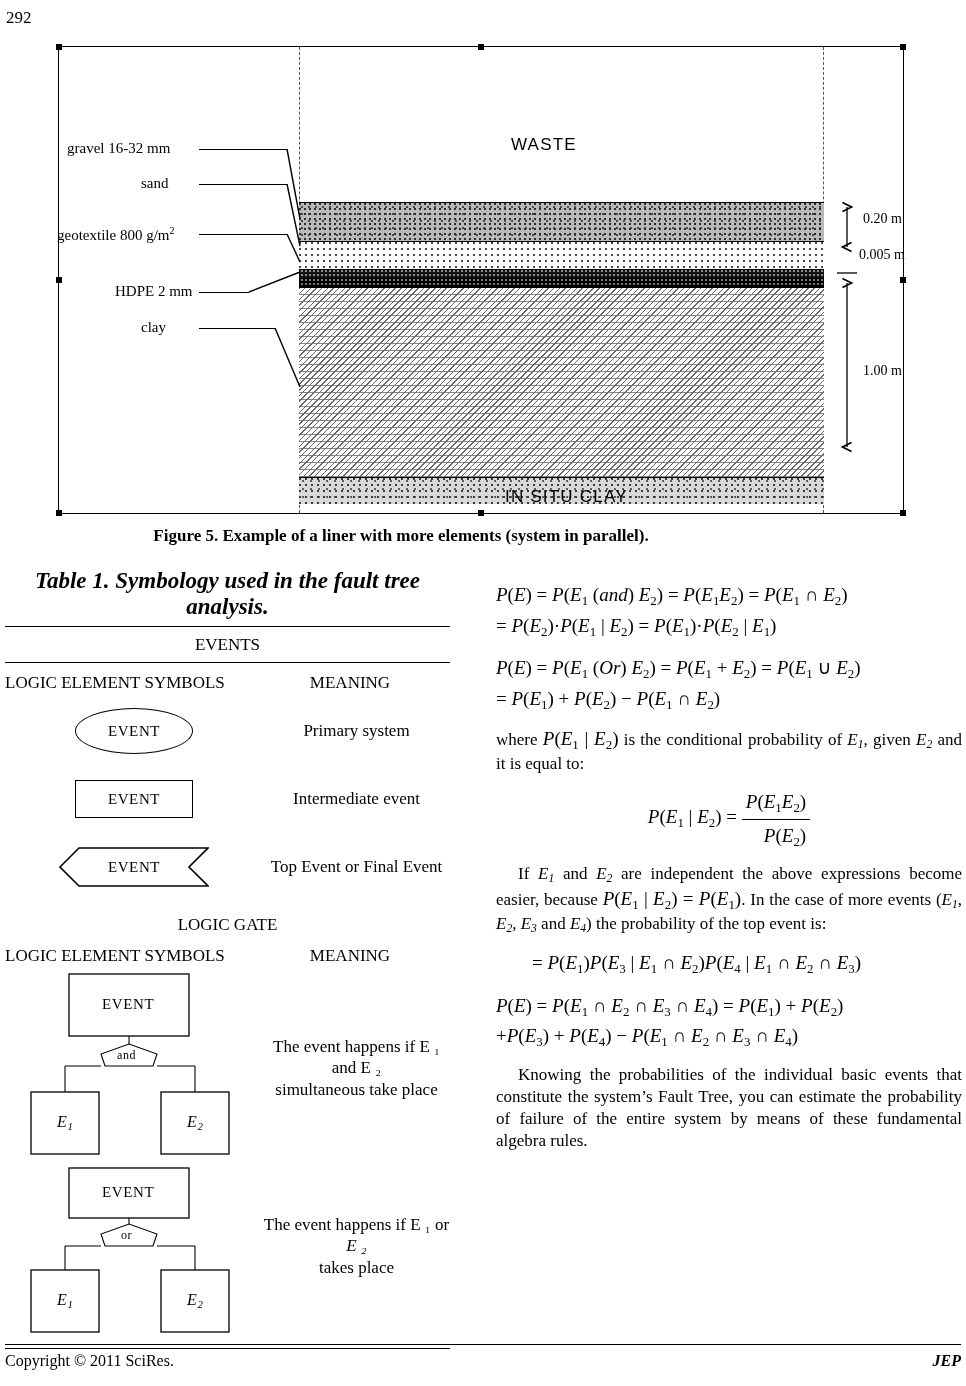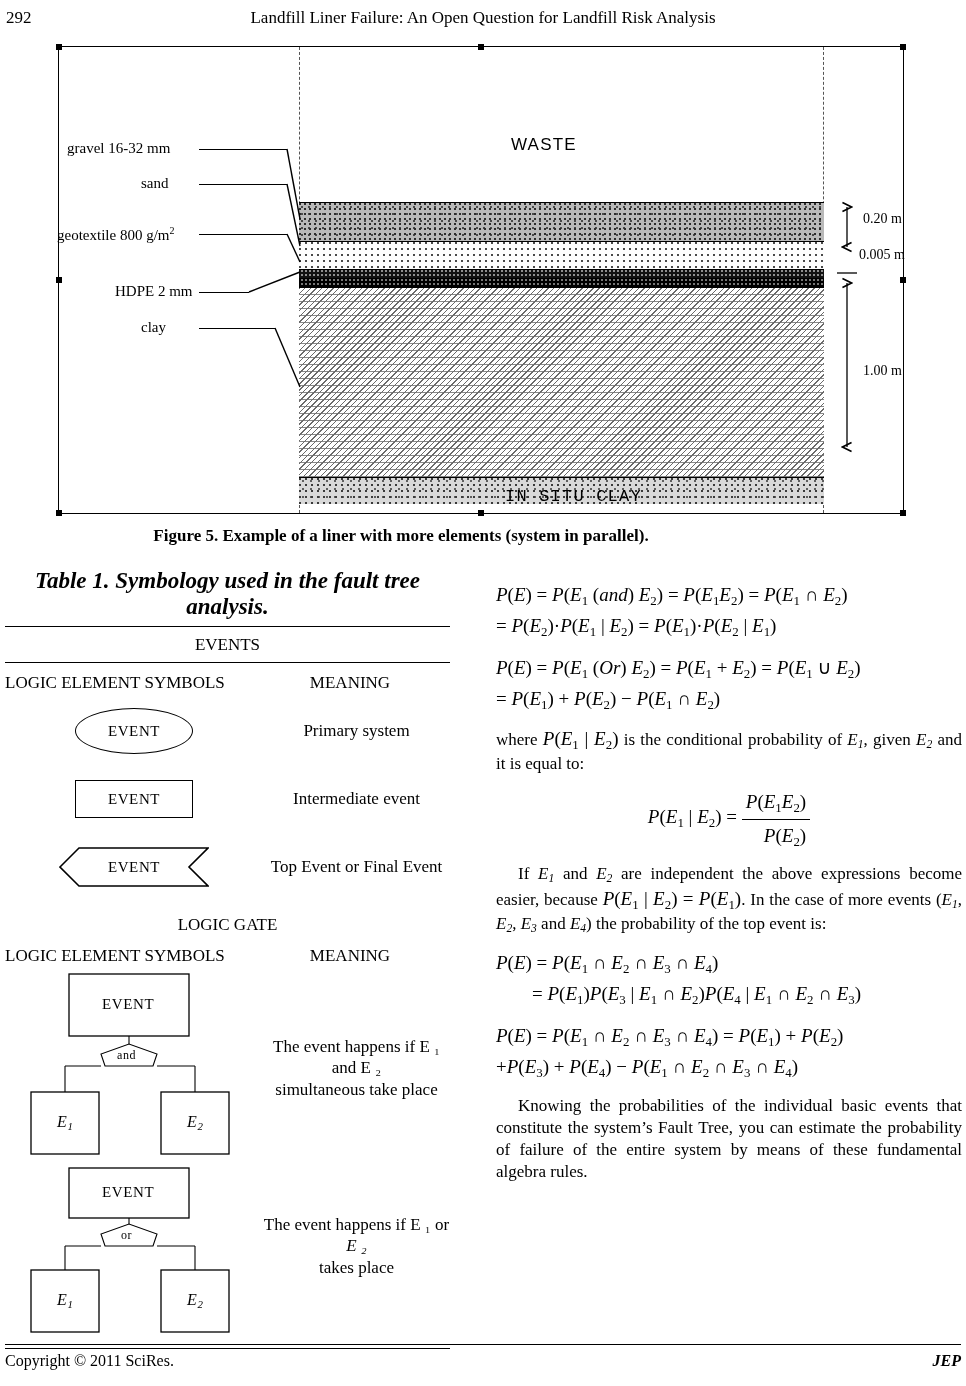--- a/index.html
+++ b/index.html
@@ -262,21 +262,20 @@
     font-size: 16px;
   }
   .footer .cp { position: absolute; left: 0; top: 0; }
   .footer .jep { position: absolute; right: 0; top: 0; font-weight: bold; font-style: italic; }
 </style>
 </head>
 <body>
 
 <div class="runhead">
   <span class="pageno">292</span>
-  <span class="title">Landfill Liner Failure: An Open Question for Landfill Risk Analysis</span>
 </div>
 
 <div class="figure-frame">
 
   <span class="handle h-tl"></span>
   <span class="handle h-tm"></span>
   <span class="handle h-tr"></span>
   <span class="handle h-ml"></span>
   <span class="handle h-mr"></span>
   <span class="handle h-bl"></span>
@@ -290,21 +289,21 @@
 
   <div class="strata">
     <div class="layer layer-gravel"></div>
     <div class="layer layer-sand"></div>
     <div class="layer layer-geotex"></div>
     <div class="layer layer-hdpe"></div>
     <div class="layer layer-clay"></div>
     <div class="layer layer-insitu"></div>
   </div>
 
-  <span class="fig-caps" style="left:446px; top:440px;font-family:Liberation Mono, monospace;">IN SITU CLAY</span>
+  <span class="fig-caps" style="left:446px; top:440px;">IN SITU CLAY</span>
 
   <span class="fig-label" style="left:8px; top:93px;">gravel 16-32 mm</span>
   <span class="fig-label" style="left:82px; top:128px;">sand</span>
   <span class="fig-label" style="left:-2px; top:178px;text-align:right;">
     <span>geotextile 800 g/m</span><sup style="font-size:10px;">2</sup>
   </span>
   <span class="fig-label" style="left:56px; top:236px;">HDPE 2 mm</span>
   <span class="fig-label" style="left:82px; top:272px;">clay</span>
 
   <span class="leader" style="left:140px; top:102px; width:88px;"></span>
@@ -495,23 +494,20 @@
         <span class="den"><var>P</var>(<var>E</var><sub>2</sub>)</span>
       </span>
     </span>
   </div>
 
   <p class="para">
     <span>If </span><span class="it"><var>E</var><sub>1</sub></span><span> and </span><span class="it"><var>E</var><sub>2</sub></span><span> are independent the above expressions become easier, because </span><span style="font-size:19px;"><var>P</var>(<var>E</var><sub>1</sub> | <var>E</var><sub>2</sub>) = <var>P</var>(<var>E</var><sub>1</sub>)</span><span>. In the case of more events (</span><span class="it"><var>E</var><sub>1</sub></span><span>, </span><span class="it"><var>E</var><sub>2</sub></span><span>, </span><span class="it"><var>E</var><sub>3</sub></span><span> and </span><span class="it"><var>E</var><sub>4</sub></span><span>) the probability of the top event is:</span>
   </p>
 
   <div class="eqn">
-    <span class="ln">
-      <var>P</var>(<var>E</var>) = <var>P</var>(<var>E</var><sub>1</sub> ∩ <var>E</var><sub>2</sub> ∩ <var>E</var><sub>3</sub> ∩ <var>E</var><sub>4</sub>)
-    </span>
     <span class="ln ind">
       = <var>P</var>(<var>E</var><sub>1</sub>)<var>P</var>(<var>E</var><sub>3</sub> | <var>E</var><sub>1</sub> ∩ <var>E</var><sub>2</sub>)<var>P</var>(<var>E</var><sub>4</sub> | <var>E</var><sub>1</sub> ∩ <var>E</var><sub>2</sub> ∩ <var>E</var><sub>3</sub>)
     </span>
   </div>
 
   <div class="eqn">
     <span class="ln">
       <var>P</var>(<var>E</var>) = <var>P</var>(<var>E</var><sub>1</sub> ∩ <var>E</var><sub>2</sub> ∩ <var>E</var><sub>3</sub> ∩ <var>E</var><sub>4</sub>) = <var>P</var>(<var>E</var><sub>1</sub>) + <var>P</var>(<var>E</var><sub>2</sub>)
     </span>
     <span class="ln">

